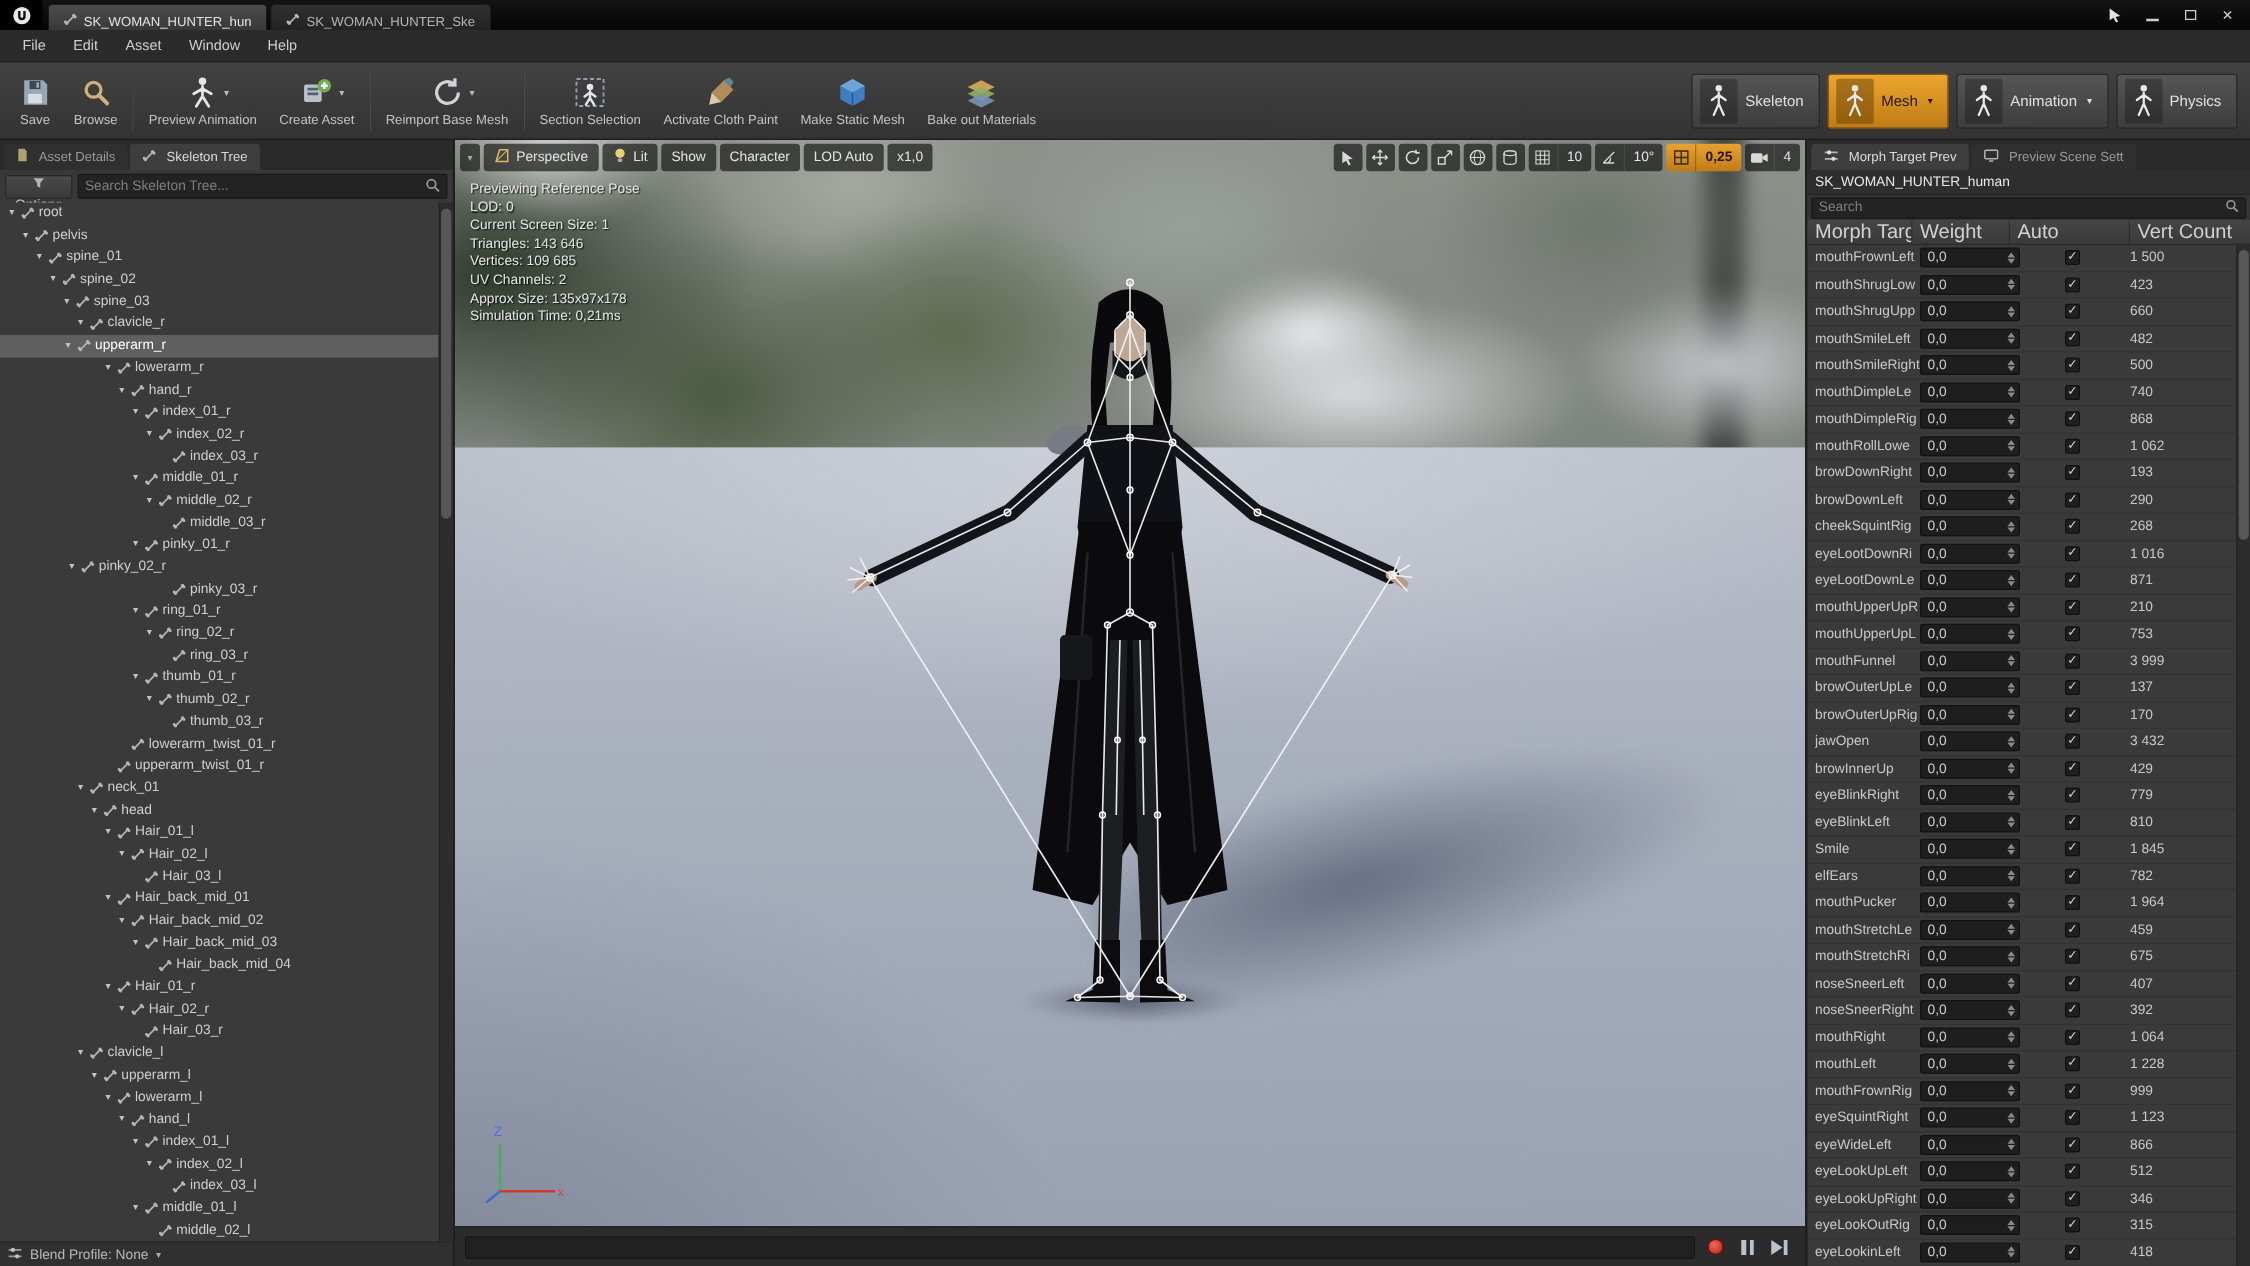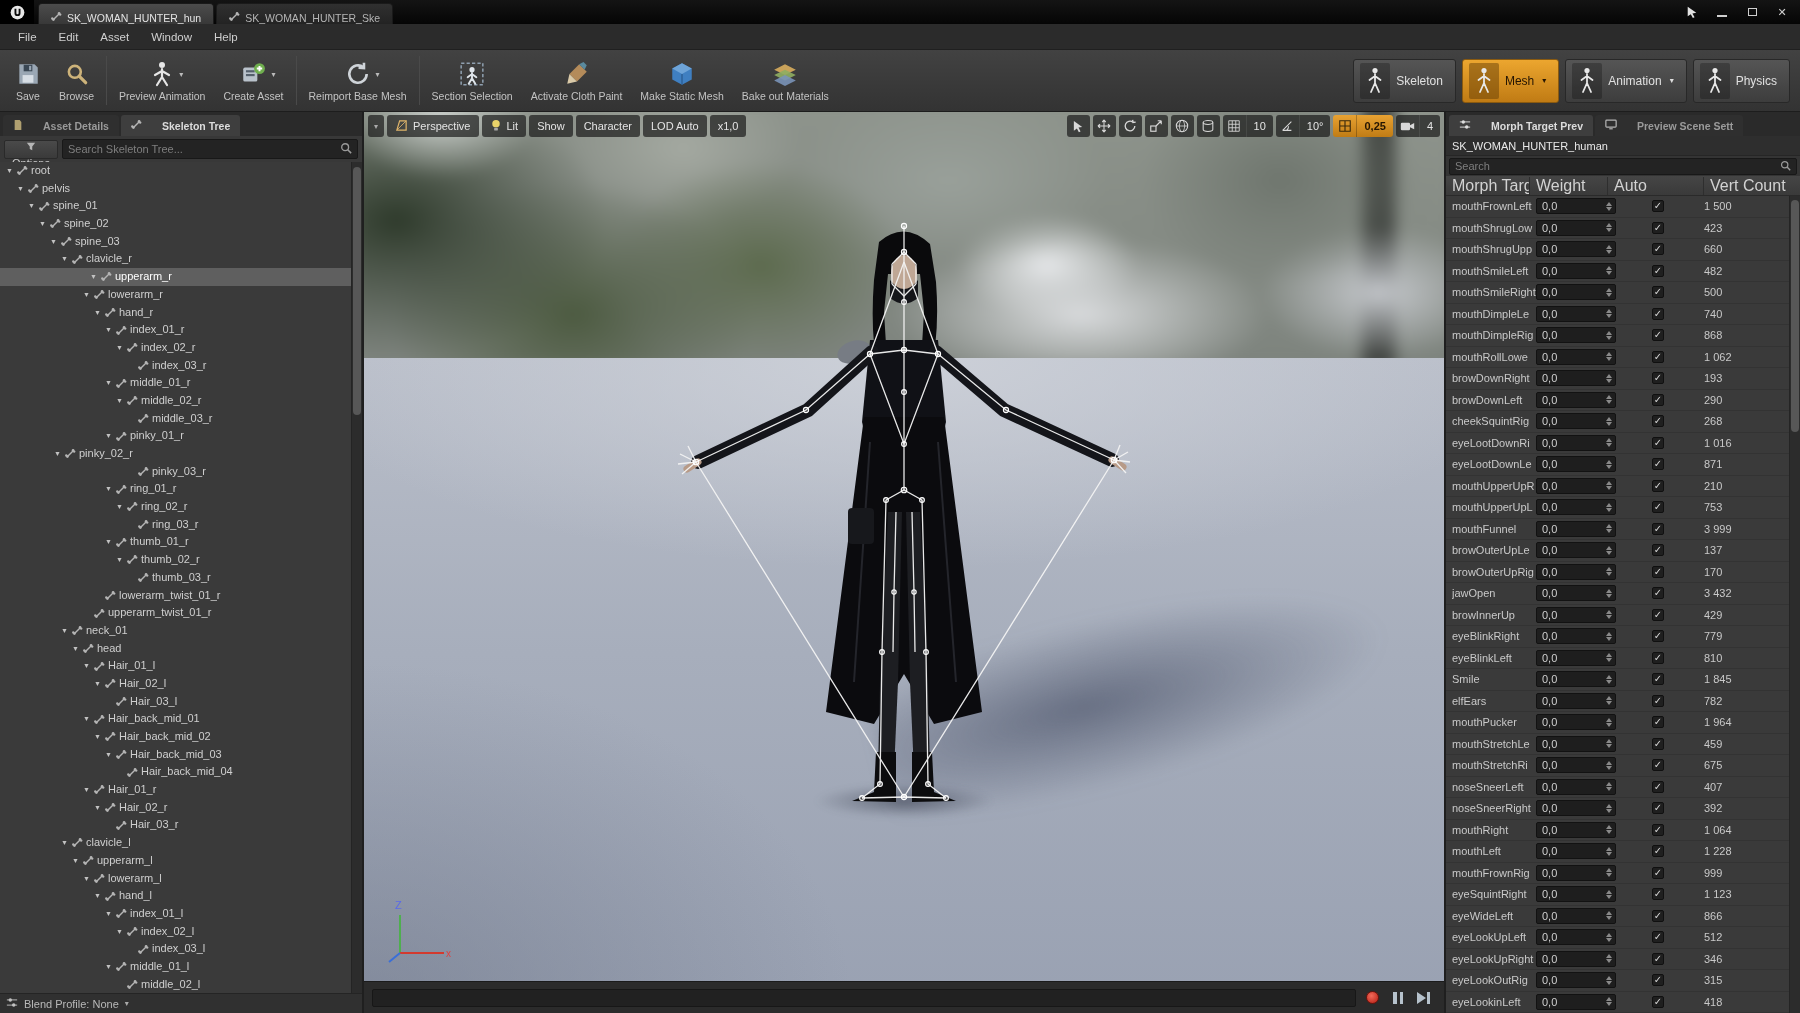--- a/index.html
+++ b/index.html
@@ -35,21 +35,21 @@
   .mode-ic{width:30px;height:36px;display:flex;align-items:center;justify-content:center;background:rgba(0,0,0,.25);border-radius:2px;}
   .mode-btn.active{background:linear-gradient(#eca62f,#c07b14);color:#241503;border-color:#8a5a10;}
   .mode-btn.active .mode-ic{background:rgba(90,55,5,.45);}
   .mode-dd{font-size:8px;color:inherit;margin-left:2px;}
 
   
   .main{flex:1;display:flex;min-height:0;}
 
   
   .panel-tabs{height:24px;background:#2a2a2a;display:flex;align-items:flex-end;padding-left:3px;gap:2px;flex:0 0 24px;}
-  .p-tab{display:flex;align-items:center;gap:20px;height:21px;padding:0 10px;background:#2f2f2f;border-radius:3px 3px 0 0;color:#9a9a9a;font-size:10.5px;white-space:nowrap;font-weight:bold;}
+  .p-tab{display:flex;align-items:center;gap:8px;height:21px;padding:0 10px;background:#2f2f2f;border-radius:3px 3px 0 0;color:#9a9a9a;font-size:10.5px;white-space:nowrap;}
   .p-tab.active{background:#3e3e3e;color:#dcdcdc;}
 
   
   .left-panel{width:364px;flex:0 0 364px;background:#383838;border-right:2px solid #1f1f1f;display:flex;flex-direction:column;min-height:0;}
   .options-row{height:26px;display:flex;align-items:center;gap:4px;padding:0 4px;background:#383838;flex:0 0 26px;}
   .options-btn{display:flex;align-items:center;gap:4px;height:19px;padding:0 7px;background:linear-gradient(#4a4a4a,#3a3a3a);border:1px solid #2a2a2a;border-radius:2px;color:#ccc;flex-direction:column;}
   .dd{font-size:8px;color:#aaa;}
   .search-box{flex:1;height:20px;background:#232323;border:1px solid #181818;border-radius:2px;display:flex;align-items:center;padding:0 5px;}
   .search-box input{flex:1;background:transparent;border:none;outline:none;color:#bbb;font-size:11px;font-family:"Liberation Sans",sans-serif;}
   .search-box input::placeholder{color:#7e7e7e;}
@@ -455,21 +455,21 @@
                 <svg width="11" height="11" viewBox="0 0 12 12">
                   <path d="M3 9 L9 3" stroke="#b5b5b5" stroke-width="1.5"></path>
                   <circle cx="2.6" cy="9.4" r="1.5" fill="#b5b5b5"></circle>
                   <circle cx="1.4" cy="8.2" r="1.3" fill="#b5b5b5"></circle>
                   <circle cx="8.8" cy="2.6" r="1.5" fill="#b5b5b5"></circle>
                   <circle cx="10" cy="3.9" r="1.3" fill="#b5b5b5"></circle>
                 </svg>
               </span>
       <span class="bone-label">clavicle_r</span>
             </div>
-            <div class="tree-row sel" style="padding-left:88px">
+            <div class="tree-row sel" style="padding-left:49px">
       <span class="expander ">▼</span>
       <span class="bone-ic">
                 <svg width="11" height="11" viewBox="0 0 12 12">
                   <path d="M3 9 L9 3" stroke="#b5b5b5" stroke-width="1.5"></path>
                   <circle cx="2.6" cy="9.4" r="1.5" fill="#b5b5b5"></circle>
                   <circle cx="1.4" cy="8.2" r="1.3" fill="#b5b5b5"></circle>
                   <circle cx="8.8" cy="2.6" r="1.5" fill="#b5b5b5"></circle>
                   <circle cx="10" cy="3.9" r="1.3" fill="#b5b5b5"></circle>
                 </svg>
               </span>
@@ -1182,20 +1182,30 @@
                 <svg width="15" height="12" viewBox="0 0 18 14">
                   <rect x="1" y="3" width="11" height="9" rx="1.5" fill="#d8d8d8"></rect>
                   <path d="M12 6 L17 3.5 V11 L12 8.5 Z" fill="#d8d8d8"></path>
                 </svg>
               </span>
             <span class="tool-val">4</span>
           </span>
         </div>
       </div>
 
+      <div class="vp-stats">
+          <div class="stat-line">Previewing Reference Pose</div>
+          <div class="stat-line">LOD: 0</div>
+          <div class="stat-line">Current Screen Size: 1</div>
+          <div class="stat-line">Triangles: 143 646</div>
+          <div class="stat-line">Vertices: 109 685</div>
+          <div class="stat-line">UV Channels: 2</div>
+          <div class="stat-line">Approx Size: 135x97x178</div>
+          <div class="stat-line">Simulation Time: 0,21ms</div>
+        </div>
 
       <svg class="gizmo" width="74" height="74" viewBox="0 0 74 74">
         <line x1="20" y1="58" x2="20" y2="20" stroke="#4fae4f" stroke-width="2"></line>
         <line x1="20" y1="58" x2="64" y2="58" stroke="#d33a2e" stroke-width="2"></line>
         <line x1="20" y1="58" x2="9" y2="67" stroke="#3a6fd8" stroke-width="2"></line>
         <text x="15" y="14" fill="#5a6ae8" font-size="11">Z</text>
         <text x="66" y="62" fill="#e04040" font-size="10">x</text>
       </svg>
 
       <div class="vp-timeline">

